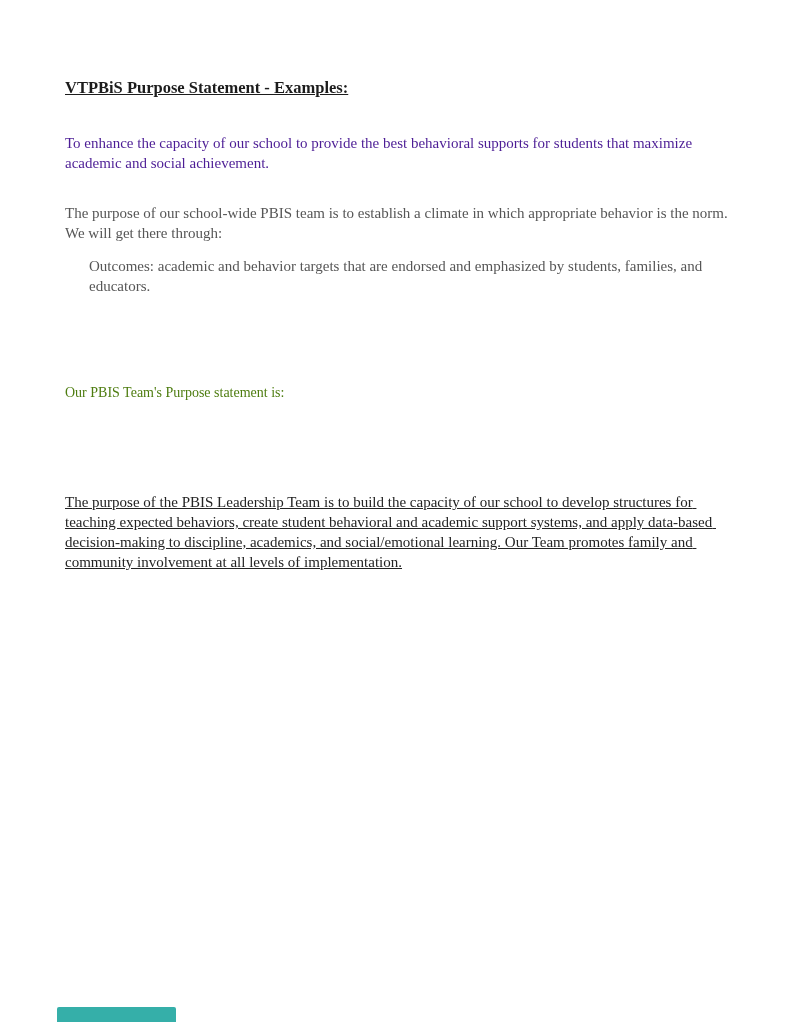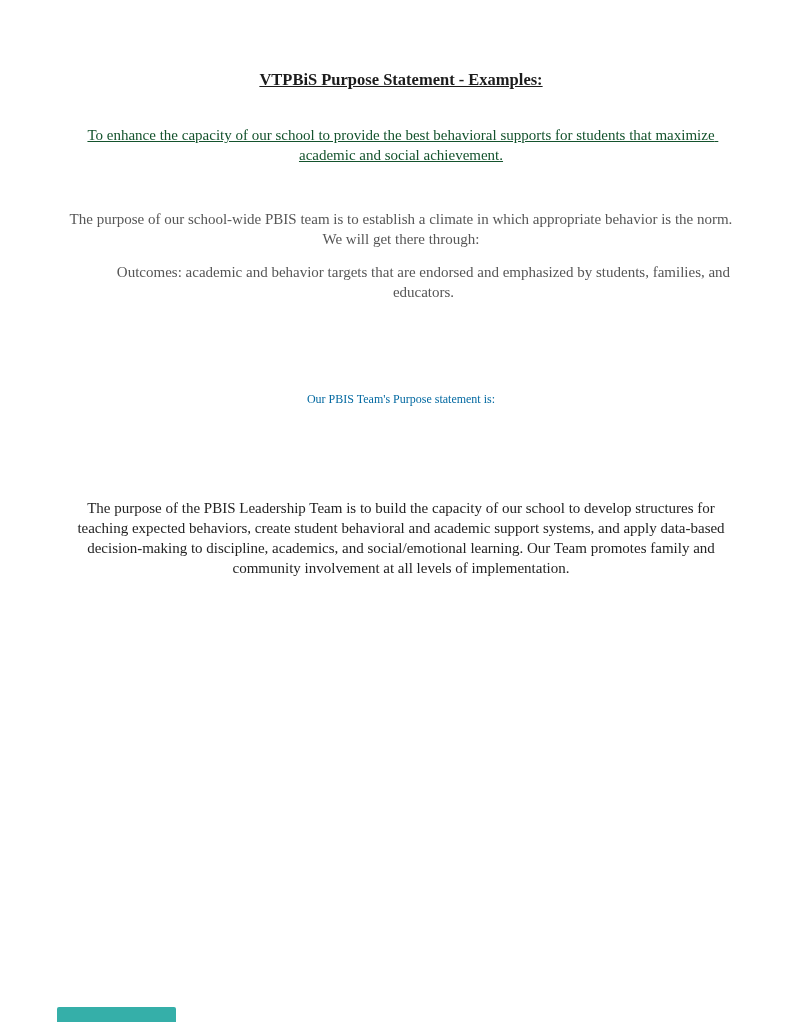--- a/index.html
+++ b/index.html
@@ -11,69 +11,68 @@
     width: 790px;
     height: 1022px;
     font-family: "Liberation Serif", "DejaVu Serif", serif;
     position: relative;
   }
   .page {
     position: relative;
     width: 790px;
     height: 1022px;
     box-sizing: border-box;
-    padding: 8px 53px 0 65px;
+    padding: 16px 53px 0 65px;
     overflow: hidden;
     background: #ffffff;
-    text-align: center;
   }
   .title {
     margin: 62px 0 0 0;
     font-size: 16.5px;
     line-height: 20px;
     font-weight: bold;
     text-decoration: underline;
     color: #1c1c1c;
   }
   .para {
     margin: 0;
     font-size: 15px;
     line-height: 20px;
     white-space: pre-wrap;
   }
   .para-example {
     margin-top: 35px;
-    color: #14532d;
-    text-decoration: underline;
+    color: #4c1d95;
   }
   .para-schoolwide {
-    margin-top: 44px;
+    margin-top: 30px;
     color: #565656;
   }
   .indent-group .para {
-    margin-left: 45px;
+    margin-left: 24px;
     color: #565656;
     margin-top: 12px;
   }
   .indent-group {
     margin-top: 13px;
   }
   .indent-group .para:first-child {
     margin-top: 0;
   }
   .team-block {
     margin-top: 47px;
-    color: #0369a1;
-    font-size: 12px;
+    color: #4d7c0f;
+    font-size: 14px;
     line-height: 20px;
     white-space: pre-wrap;
   }
   .para-leadership {
     margin-top: 49px;
     color: #232323;
+    text-decoration: underline;
   }
   .footer-accent-bar {
     position: absolute;
     left: 57px;
     bottom: 0;
     width: 119px;
     height: 15px;
     background: #35afa9;
     border-radius: 2px 2px 0 0;
   }

